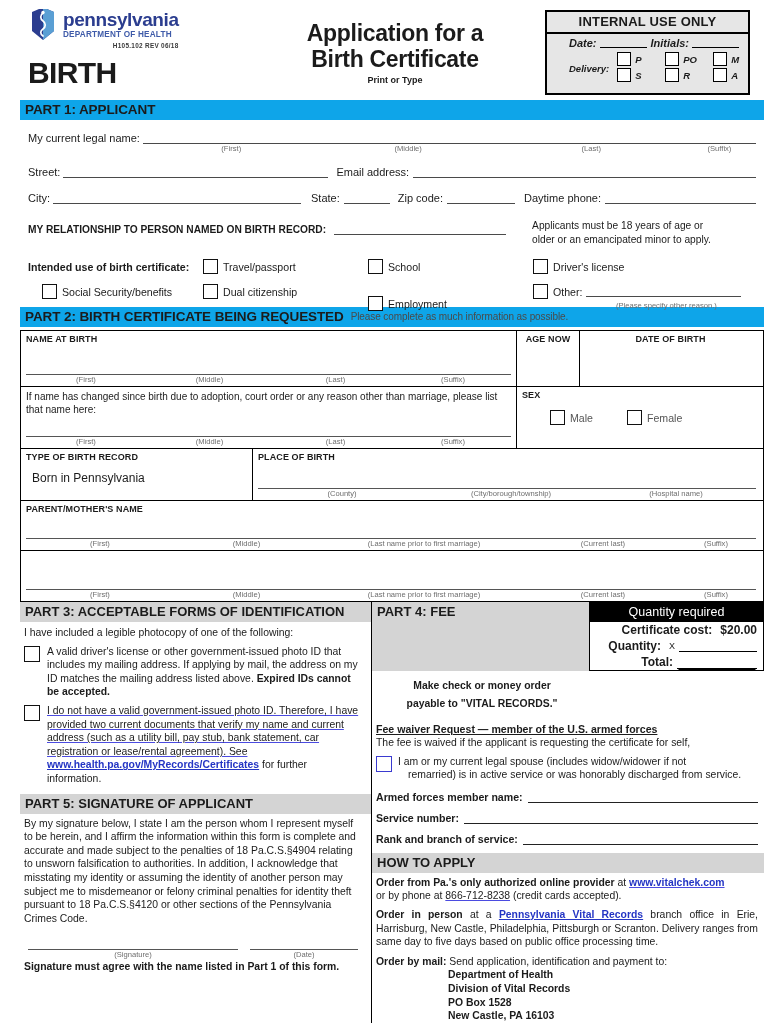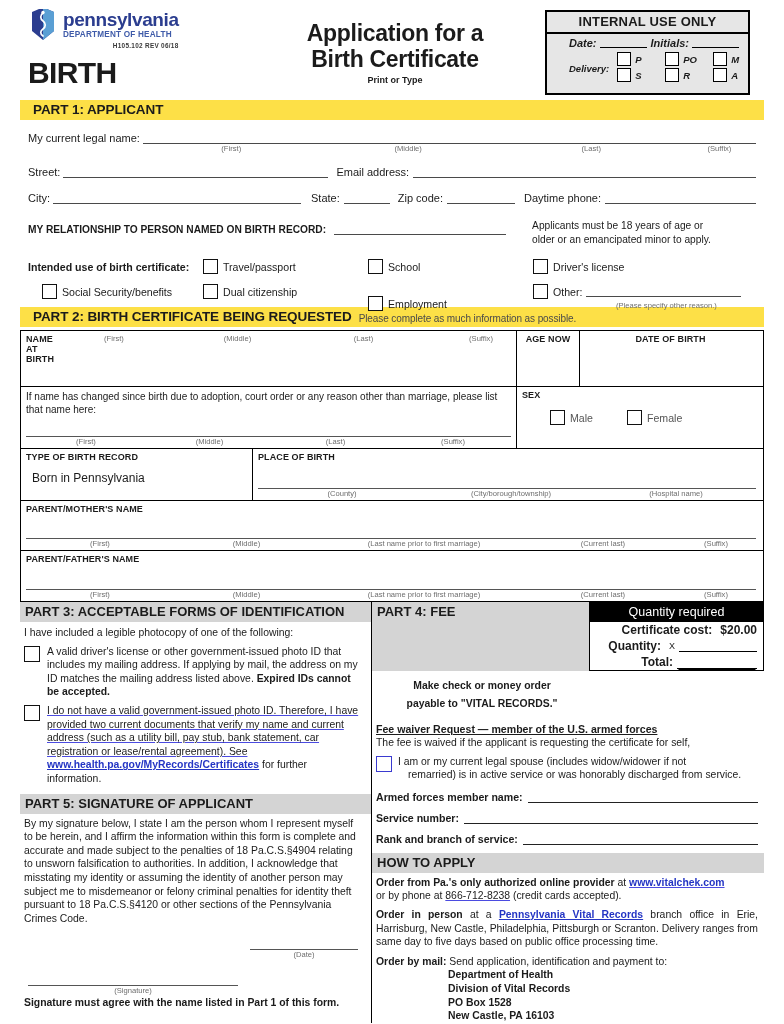--- a/index.html
+++ b/index.html
@@ -47,22 +47,22 @@
   .iu-delivery .lbl { font-size:9.5px; font-weight:bold; white-space:nowrap; margin-right:4px;}
   .iu-grid { }
   .iu-grid-row { display:flex; align-items:center; margin-bottom:2px;}
   .iu-cell { display:flex; align-items:center; width:48px; }
   .cbx { width:13px; height:13px; border:1.6px solid #000; background:#fff; display:inline-block;}
   .iu-cell .cbx { width:14px; height:14px; }
   .iu-cell span { font-size:9.5px; font-weight:bold; margin-left:4px;}
 
   
   .partbar {
-    background:#fde047; font-size:13.5px; font-weight:bold; letter-spacing:-0.1px;
-    padding:2px 5px 3px 13px; display:flex; align-items:flex-end;
+    background:#0ea5e9; font-size:13.5px; font-weight:bold; letter-spacing:-0.1px;
+    padding:2px 5px 3px 5px; display:flex; align-items:center;
   }
   .partbar .sub { font-size:10px; font-weight:normal; color:#4a4a4a; margin-left:7px; }
 
   
   .p1 { padding:0 28px 0 28px; }
   .bar-wrap { padding:0 20px; }
   .fline { border-bottom:1.1px solid #4a4a4a; flex:1; height:11px; }
   .row { display:flex; align-items:flex-end; }
   .lbl { font-size:11px; white-space:nowrap; }
   .lbl-b { font-size:10.2px; font-weight:bold; white-space:nowrap; }
@@ -270,21 +270,21 @@
   <div class="bar-wrap" style="margin-top:-2px;">
     <div class="partbar">
       <span>PART 2: BIRTH CERTIFICATE BEING REQUESTED</span>
       <span class="sub">Please complete as much information as possible.</span>
     </div>
   </div>
 
   <div class="p2table">
 
     <div class="trow" style="height:56px;">
-      <div class="tcell bdr" style="width:496px; display:flex; flex-direction:row;">
+      <div class="tcell bdr" style="width:496px; display:flex; flex-direction:column;">
         <div class="cap">NAME AT BIRTH</div>
         <div style="flex:1;"></div>
         <div class="nameline"></div>
         <div class="cellsubs">
           <div style="width:120px;">(First)</div>
           <div style="width:127px;">(Middle)</div>
           <div style="width:125px;">(Last)</div>
           <div style="width:110px;">(Suffix)</div>
         </div>
       </div>
@@ -355,21 +355,20 @@
           <div style="width:145px;">(Middle)</div>
           <div style="width:210px;">(Last name prior to first marriage)</div>
           <div style="width:148px;">(Current last)</div>
           <div style="width:78px;">(Suffix)</div>
         </div>
       </div>
     </div>
 
     <div class="trow" style="height:50px;">
       <div class="tcell" style="width:740px; display:flex; flex-direction:column;">
-        <div class="cap">PARENT/FATHER'S NAME</div>
         <div style="flex:1;"></div>
         <div class="nameline"></div>
         <div class="cellsubs">
           <div style="width:148px;">(First)</div>
           <div style="width:145px;">(Middle)</div>
           <div style="width:210px;">(Last name prior to first marriage)</div>
           <div style="width:148px;">(Current last)</div>
           <div style="width:78px;">(Suffix)</div>
         </div>
       </div>
@@ -399,21 +398,21 @@
       </div>
 
       <div class="smallbar" style="margin-top:8px;">
         <span>PART 5: SIGNATURE OF APPLICANT</span>
       </div>
 
       <div style="padding:3px 9px 0 4px;">
         <div class="ptext">By my signature below, I state I am the person whom I represent myself to be herein, and I affirm the information within this form is complete and accurate and made subject to the penalties of 18 Pa.C.S.§4904 relating to unsworn falsification to authorities. In addition, I acknowledge that misstating my identity or assuming the identity of another person may subject me to misdemeanor or felony criminal penalties for identity theft pursuant to 18 Pa.C.S.§4120 or other sections of the Pennsylvania Crimes Code.</div>
 
         <div style="display:flex; margin-top:24px; padding:0 4px;">
-          <div style="flex:0 0 210px;margin-top:36px;">
+          <div style="flex:0 0 210px;">
             <div class="sigline"></div>
             <div class="sublbl">(Signature)</div>
           </div>
           <div style="flex:1; margin-left:12px;">
             <div class="sigline"></div>
             <div class="sublbl">(Date)</div>
           </div>
         </div>
 
         <div style="font-size:10.4px; font-weight:bold; margin-top:2px;">Signature must agree with the name listed in Part 1 of this form.</div>

